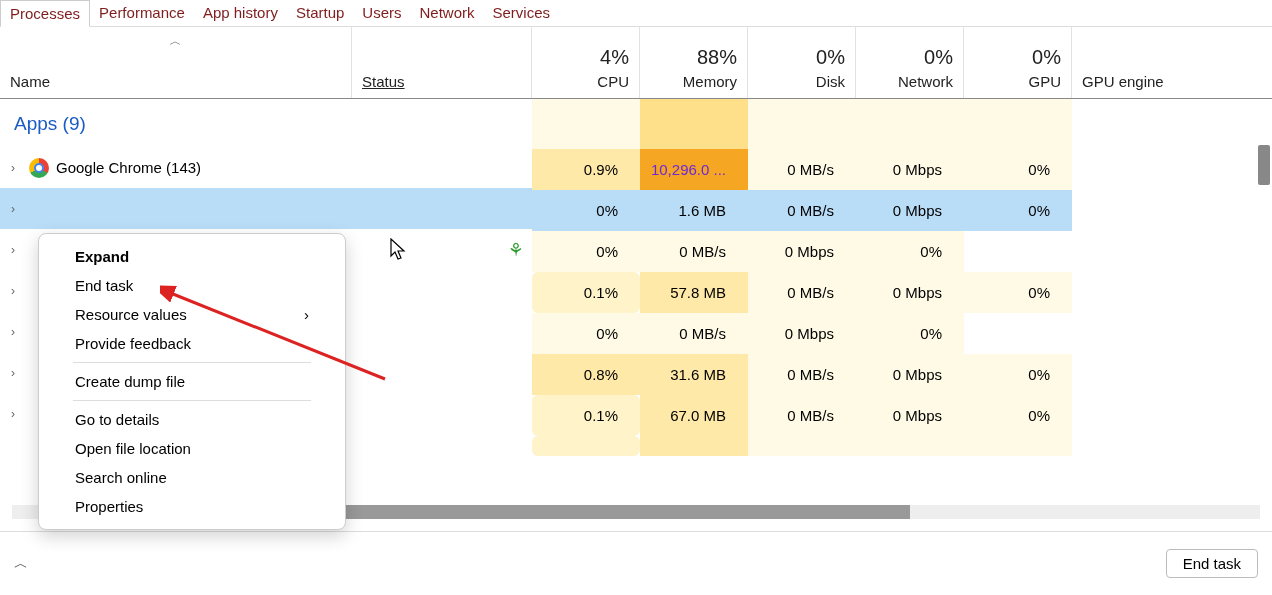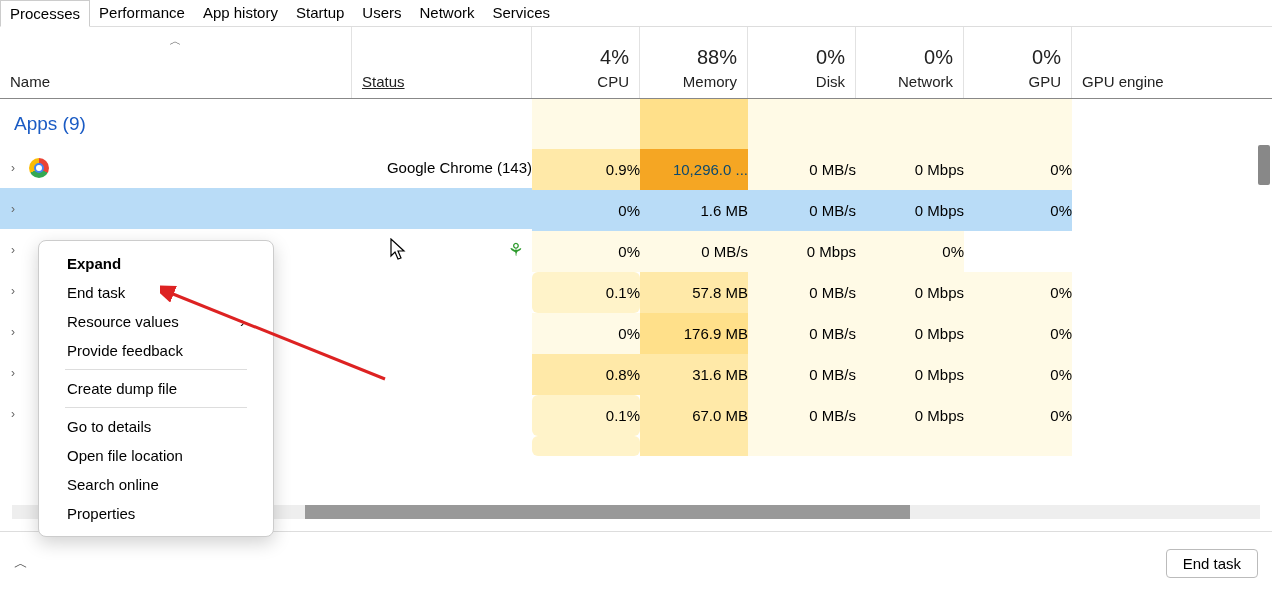--- a/index.html
+++ b/index.html
@@ -1,59 +1,59 @@
 <!DOCTYPE html>
 <html><head>
 <meta charset="utf-8">
 <style>
 * { margin: 0; padding: 0; box-sizing: border-box; font-family: "Segoe UI", sans-serif; }
 body { background: #fff; width: 1272px; height: 595px; overflow: hidden; position: relative; }
 
 .tabs { display: flex; border-bottom: 1px solid #ddd; font-size: 15px; }
-.tab { padding: 4px 9px; cursor: pointer; color: #000000; }
+.tab { padding: 4px 9px; cursor: pointer; color: #7f1d1d; }
 .tab.active { border: 1px solid #ccc; border-bottom: 1px solid #fff; margin-bottom: -1px; background: #fff; }
 
 .header-row { display: flex; border-bottom: 1px solid #888; height: 72px; font-size: 15px; color: #222; }
 .hcol { border-right: 1px solid #e2e2e2; display: flex; flex-direction: column; justify-content: flex-end; padding: 8px 10px; }
 .hcol.name { width: 352px; position: relative; }
 .hcol.name .sort-chev { position: absolute; top: 6px; left: 50%; transform: translateX(-50%); font-size: 12px; color: #555; }
 .hcol.status { width: 180px; text-decoration: underline; }
 .hcol.num { width: 108px; text-align: right; align-items: flex-end; }
 .hcol.num .pct { font-size: 20px; margin-bottom: 4px; }
 .hcol.gpu-engine { flex: 1; border-right: none; }
 
 .body { position: relative; height: 460px; }
 .group-header { padding: 14px 0 12px 14px; font-size: 19px; color: #1a5bc4; }
 .row { display: flex; align-items: center; height: 41px; font-size: 15px; }
 .row .chev { width: 26px; text-align: center; color: #666; font-size: 12px; }
 .row .icon { width: 26px; display: flex; align-items: center; justify-content: center; }
-.row .name { flex: 1; padding-left: 4px; text-align: right; }
+.row .name { flex: 1; padding-left: 4px; }
 .row .status { display: flex; align-items: center; justify-content: flex-end; padding-right: 8px; }
 
 .cells { position: absolute; top: 0; left: 532px; }
 .cell-row { display: flex; height: 41px; }
-.cell { width: 108px; display: flex; align-items: center; justify-content: flex-end; padding-right: 0; font-size: 15px; }
+.cell { width: 108px; display: flex; align-items: center; justify-content: flex-end; padding-right: 22px; font-size: 15px; }
 .cell-row.spacer { height: 50px; }
 
 .c-y0 { background: #fffae6; }
 .c-y1 { background: #fff3c9; border-radius: 6px; }
 .c-y2 { background: #ffe9a8; }
 .c-y3 { background: #ffe08a; }
-.c-or { background: #f5a623; color: #0c4a6e; }
+.c-or { background: #f5a623; color: #6d28d9; }
 .c-bl { background: #b9dcf7; }
 
 .row.selected .name-area { background: #b9dcf7; }
 .name-area { display: flex; align-items: center; width: 532px; height: 41px; }
 
 .chrome-icon { width: 20px; height: 20px; border-radius: 50%; background: conic-gradient(#ea4335 0 120deg,#34a853 120deg 240deg,#fbbc05 240deg 360deg); position: relative; }
 .chrome-icon::after { content: ""; position: absolute; inset: 5px; border-radius: 50%; background: #fff; border: 2px solid #4285f4; }
 
 .leaf-icon { color: #2e9b2e; font-size: 18px; }
 
-.context-menu { position: absolute; top: 240px; left: 38px; width: 236px; background: #fff; border: 1px solid #ccc; border-radius: 8px; box-shadow: 0 6px 18px rgba(0,0,0,.18); padding: 8px 8px; z-index: 50; }
+.context-menu { position: absolute; top: 233px; left: 38px; width: 308px; background: #fff; border: 1px solid #ccc; border-radius: 8px; box-shadow: 0 6px 18px rgba(0,0,0,.18); padding: 8px 16px; z-index: 50; }
 .context-menu .mi { padding: 6px 20px; font-size: 15px; cursor: pointer; display: flex; justify-content: space-between; align-items: center; }
 .context-menu .mi.bold { font-weight: 600; }
 .context-menu hr { border: none; border-top: 1px solid #ddd; margin: 4px 18px; }
 
 .cursor { position: absolute; top: 238px; left: 390px; z-index: 60; font-size: 20px; color: #000; }
 .arrow-annot { position: absolute; top: 284px; left: 160px; z-index: 55; pointer-events: none; }
 
 .scrollbar-v { position: absolute; right: 2px; top: 145px; width: 12px; height: 40px; background: #888; border-radius: 2px; }
 .scrollbar-h { position: absolute; bottom: 76px; left: 305px; height: 14px; width: 605px; background: #999; }
 .scrollbar-h-track-l { position: absolute; bottom: 76px; left: 12px; height: 14px; width: 293px; background: #eee; }
@@ -143,21 +143,20 @@
     </div>
     <div class="cell-row">
       <div class="cell c-y1">0.1%</div>
       <div class="cell c-y2">57.8 MB</div>
       <div class="cell c-y0">0 MB/s</div>
       <div class="cell c-y0">0 Mbps</div>
       <div class="cell c-y0">0%</div>
     </div>
     <div class="cell-row">
       <div class="cell c-y0">0%</div>
-      <div class="cell c-y3">176.9 MB</div>
       <div class="cell c-y0">0 MB/s</div>
       <div class="cell c-y0">0 Mbps</div>
       <div class="cell c-y0">0%</div>
     </div>
     <div class="cell-row">
       <div class="cell c-y2">0.8%</div>
       <div class="cell c-y2">31.6 MB</div>
       <div class="cell c-y0">0 MB/s</div>
       <div class="cell c-y0">0 Mbps</div>
       <div class="cell c-y0">0%</div>

